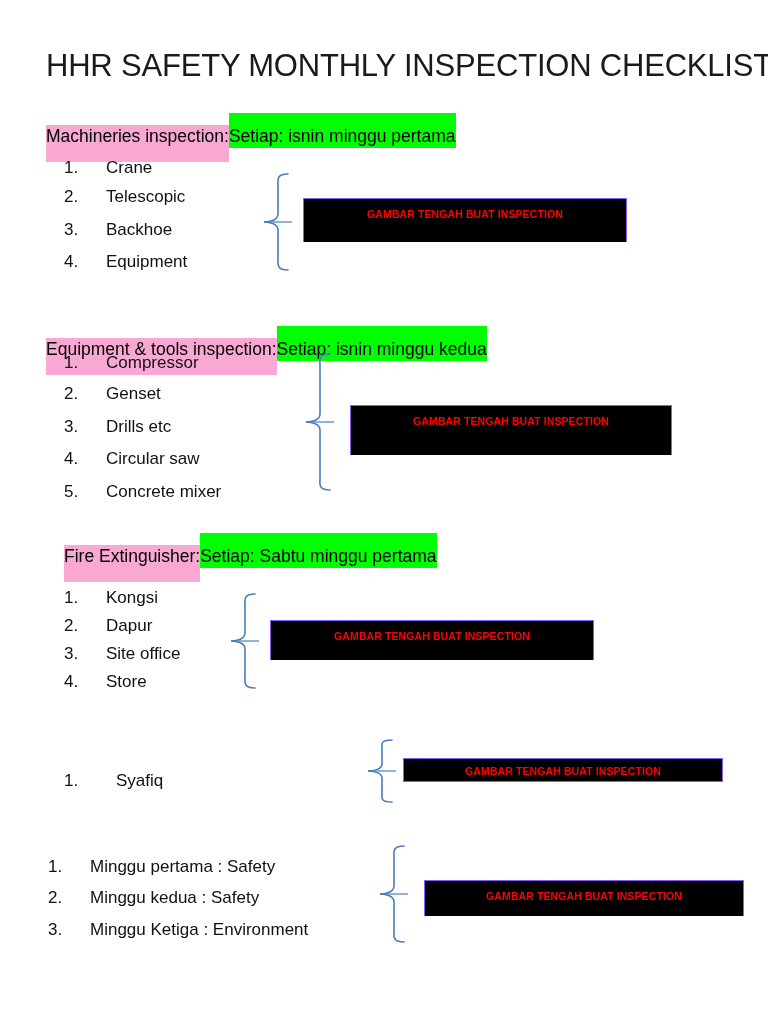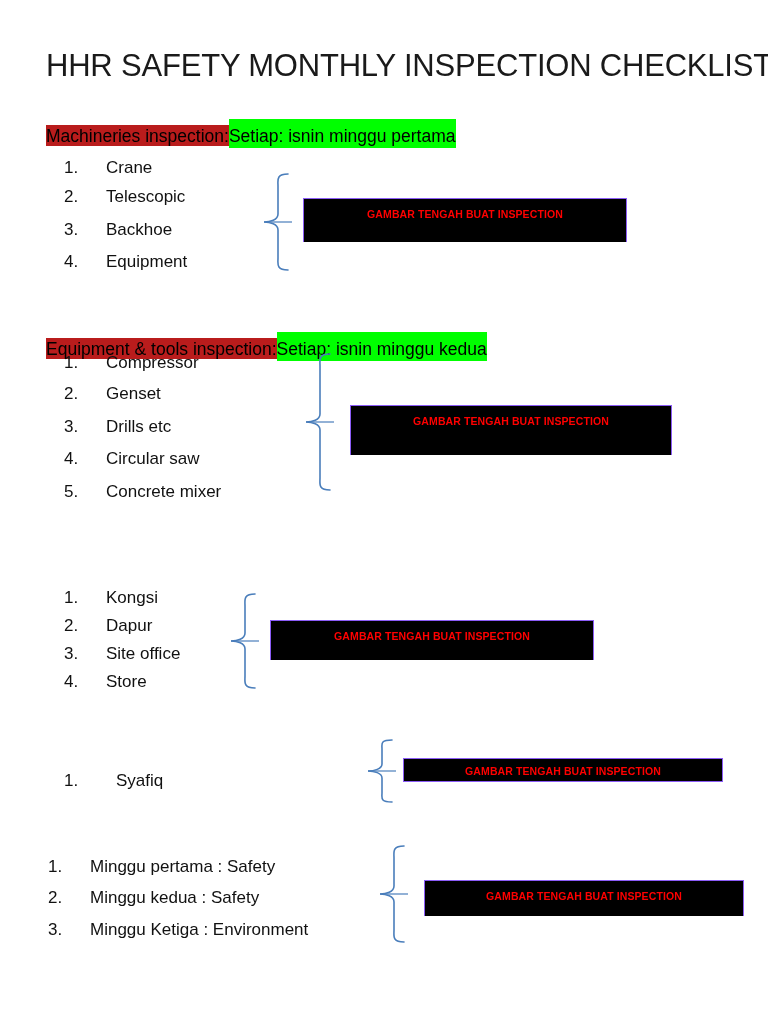--- a/index.html
+++ b/index.html
@@ -35,26 +35,26 @@
   
   .sec-head {
     position: absolute;
     white-space: nowrap;
     font-size: 17.5px;
     font-weight: 400;
     line-height: 22px;
     color: #000000;
   }
   .hl-yellow {
-    background: #b91c1c;
-    padding: 1px 0 0 0;
+    background: #f9a8d4;
+    padding: 1px 0 16px 0;
   }
   .hl-green {
     background: #00FF00;
-    padding: 7px 0 2px 0;
+    padding: 13px 0 2px 0;
   }
 
   
   .num-list {
     position: absolute;
     font-size: 17px;
     line-height: 1;
     color: #111111;
   }
   .num-row {
@@ -168,20 +168,21 @@
     <svg width="36" height="140" viewBox="0 0 36 140" fill="none">
       <path d="M30 2 C18 2 20 8 20 14 L20 62 C20 68 12 70 6 70 C12 70 20 72 20 78 L20 126 C20 132 18 138 30 138" stroke="#4A7EBB" stroke-width="1.6" fill="none" stroke-linecap="round"></path>
       <path d="M6 70 L34 70" stroke="#4A7EBB" stroke-width="1.2" fill="none"></path>
     </svg>
   </div>
 
   <div class="insp-box open-bottom" style="left:350px; top:405px; width:322px; height:50px;">
     <div class="insp-label">GAMBAR TENGAH BUAT INSPECTION</div>
   </div>
 
+  <div class="sec-head" style="left:64px; top:545px;"><span class="hl-yellow">Fire Extinguisher:</span><span class="hl-green">Setiap: Sabtu minggu pertama</span></div>
 
   <div class="num-list" style="left:64px; top:589px;">
     <div class="num-row" style="height:28px;">
         <span class="num-idx">1.</span>
         <span class="num-txt">Kongsi</span>
       </div>
     <div class="num-row" style="height:28px;">
         <span class="num-idx">2.</span>
         <span class="num-txt">Dapur</span>
       </div>

